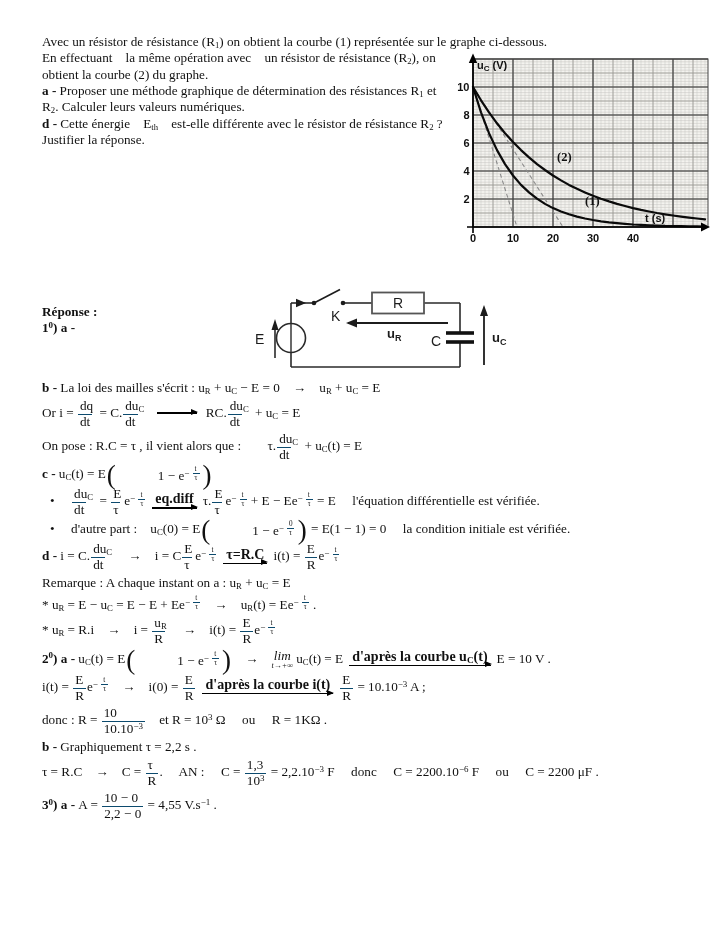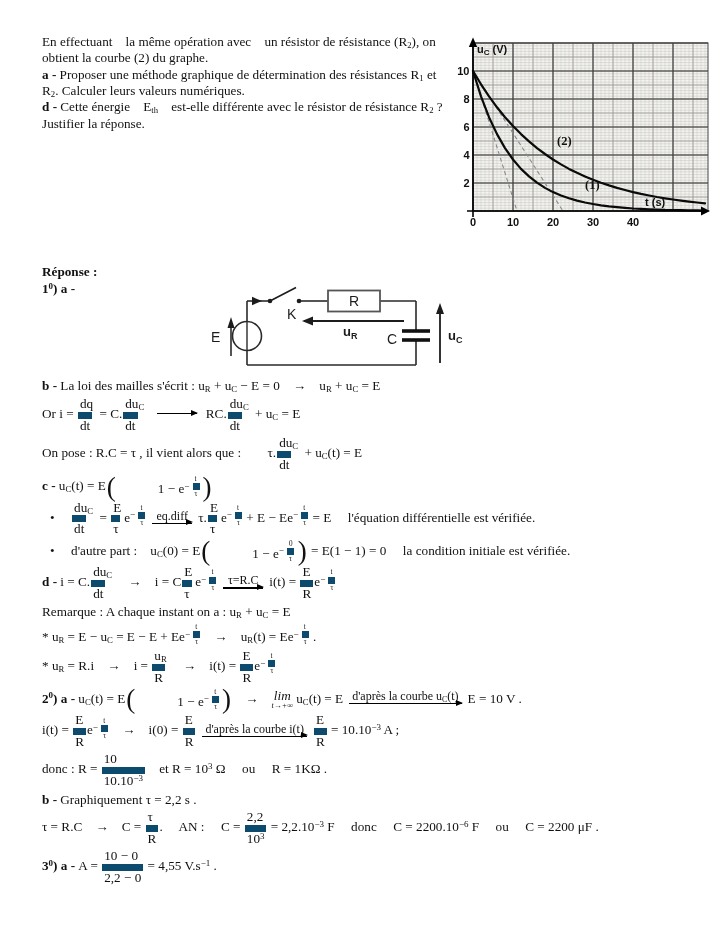--- a/index.html
+++ b/index.html
@@ -10,51 +10,52 @@
     overflow:hidden;
   }
   b,.bold{font-weight:bold;}
   p{margin:0;}
   sub{font-size:.66em;vertical-align:-0.25em;line-height:0;}
   sup{font-size:.68em;vertical-align:.5em;line-height:0;}
   sup .fr{font-size:.8em;}
   .fr{display:inline-flex;flex-direction:column;align-items:flex-start;vertical-align:middle;
       text-align:center;line-height:1.12;margin:0 1px;}
   .fr .num{padding:0 2px;}
-  .fr .den{border-top:7px solid #0c4a6e;padding:0 2px;}
+  .fr .den{border-top:1px solid #0c4a6e;padding:0 2px;}
   .ar{display:inline-flex;flex-direction:column;align-items:center;vertical-align:middle;
       margin:0 6px;line-height:1;}
-  .ar .lbl{font-size:12px;white-space:nowrap;padding:0 3px;}
+  .ar .lbl{font-size:14px;white-space:nowrap;padding:0 3px;font-weight:bold;}
   .ar .lbl:empty{min-width:34px;}
   .ar .shaft{position:relative;height:1.2px;background:#000;align-self:stretch;
       min-width:40px;margin:1px 0 4px 0;}
   .ar .shaft::after{content:"";position:absolute;right:-1px;top:-3.3px;width:0;height:0;
       border-left:7px solid #000;border-top:3.9px solid transparent;border-bottom:3.9px solid transparent;}
   .bg{display:inline-flex;align-items:center;vertical-align:middle;}
   .bg .par{font-size:2.05em;font-weight:300;line-height:0;padding:0 1px;font-family:"Liberation Serif",serif;}
   .bg .bgc{display:inline-block;padding:0 1px;margin-left:40px;}
   .lim{display:inline-flex;flex-direction:column;align-items:center;vertical-align:middle;line-height:1;font-style:italic;}
   .lim .under{font-size:8px;}
   .question::after{content:"";display:block;clear:both;}
   .graph-box{float:right;width:253px;height:200px;margin:2px 0 4px 4px;}
   .qline{margin:0;}
-  .resp{display:flex;clear:both;margin-top:24px;align-items:flex-start;}
+  .resp{display:flex;clear:both;margin-top:10px;align-items:center;gap:44px;}
   .resp-left{width:158px;flex:none;}
   .resp-left p{line-height:1.25;}
   #solution{margin-top:6px;}
   .eq-line{margin:2.5px 0;}
   .eq-line.ind{padding-left:8px;}
   svg text{user-select:none;}
 </style>
 </head>
 <body>
 
 <div class="page">
 
   <div class="question">
+    <p class="qline">Avec un résistor de résistance (R<sub>1</sub>) on obtient la courbe (1) représentée sur le graphe ci-dessous.</p>
     <div class="graph-box">
       <svg id="graph-svg" width="253" height="200" viewBox="0 0 253 200">
           <rect x="16" y="7" width="235" height="168" fill="#f4f3ef"></rect>
           <g stroke="#c7c5c0" stroke-width="0.5">
             <line x1="16" y1="7" x2="16" y2="175"></line>
             <line x1="20" y1="7" x2="20" y2="175"></line>
             <line x1="24" y1="7" x2="24" y2="175"></line>
             <line x1="28" y1="7" x2="28" y2="175"></line>
             <line x1="32" y1="7" x2="32" y2="175"></line>
             <line x1="36" y1="7" x2="36" y2="175"></line>
@@ -422,21 +423,21 @@
         </span> = 10.10<sup>−3</sup> A ;</div>
       <div class="eq-line">donc : R = <span class="fr">
           <span class="num">10</span>
           <span class="den">10.10<sup>−3</sup></span>
         </span>  et R = 10<sup>3</sup> Ω   ou   R = 1KΩ .</div>
       <div class="eq-line"><b>b - </b>Graphiquement τ = 2,2 s .</div>
       <div class="eq-line">τ = R.C  →  C = <span class="fr">
           <span class="num">τ</span>
           <span class="den">R</span>
         </span>.   AN :   C = <span class="fr">
-          <span class="num">2,2</span>
+          <span class="num">1,3</span>
           <span class="den">10<sup>3</sup></span>
         </span> = 2,2.10<sup>−3</sup> F   donc   C = 2200.10<sup>−6</sup> F   ou   C = 2200 μF .</div>
       <div class="eq-line"><b>3</b><sup class="bold">0</sup><b>) a - </b>A = <span class="fr">
           <span class="num">10 − 0</span>
           <span class="den">2,2 − 0</span>
         </span> = 4,55 V.s<sup>−1</sup> .</div>
     </div>
 
 </div>
 

